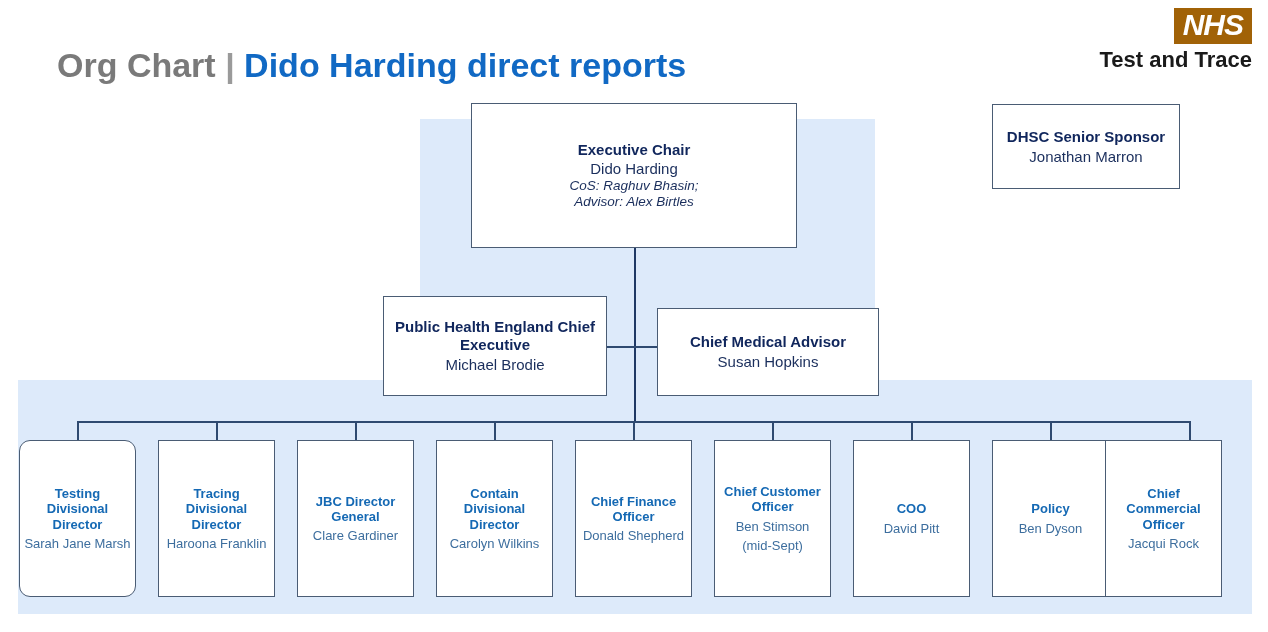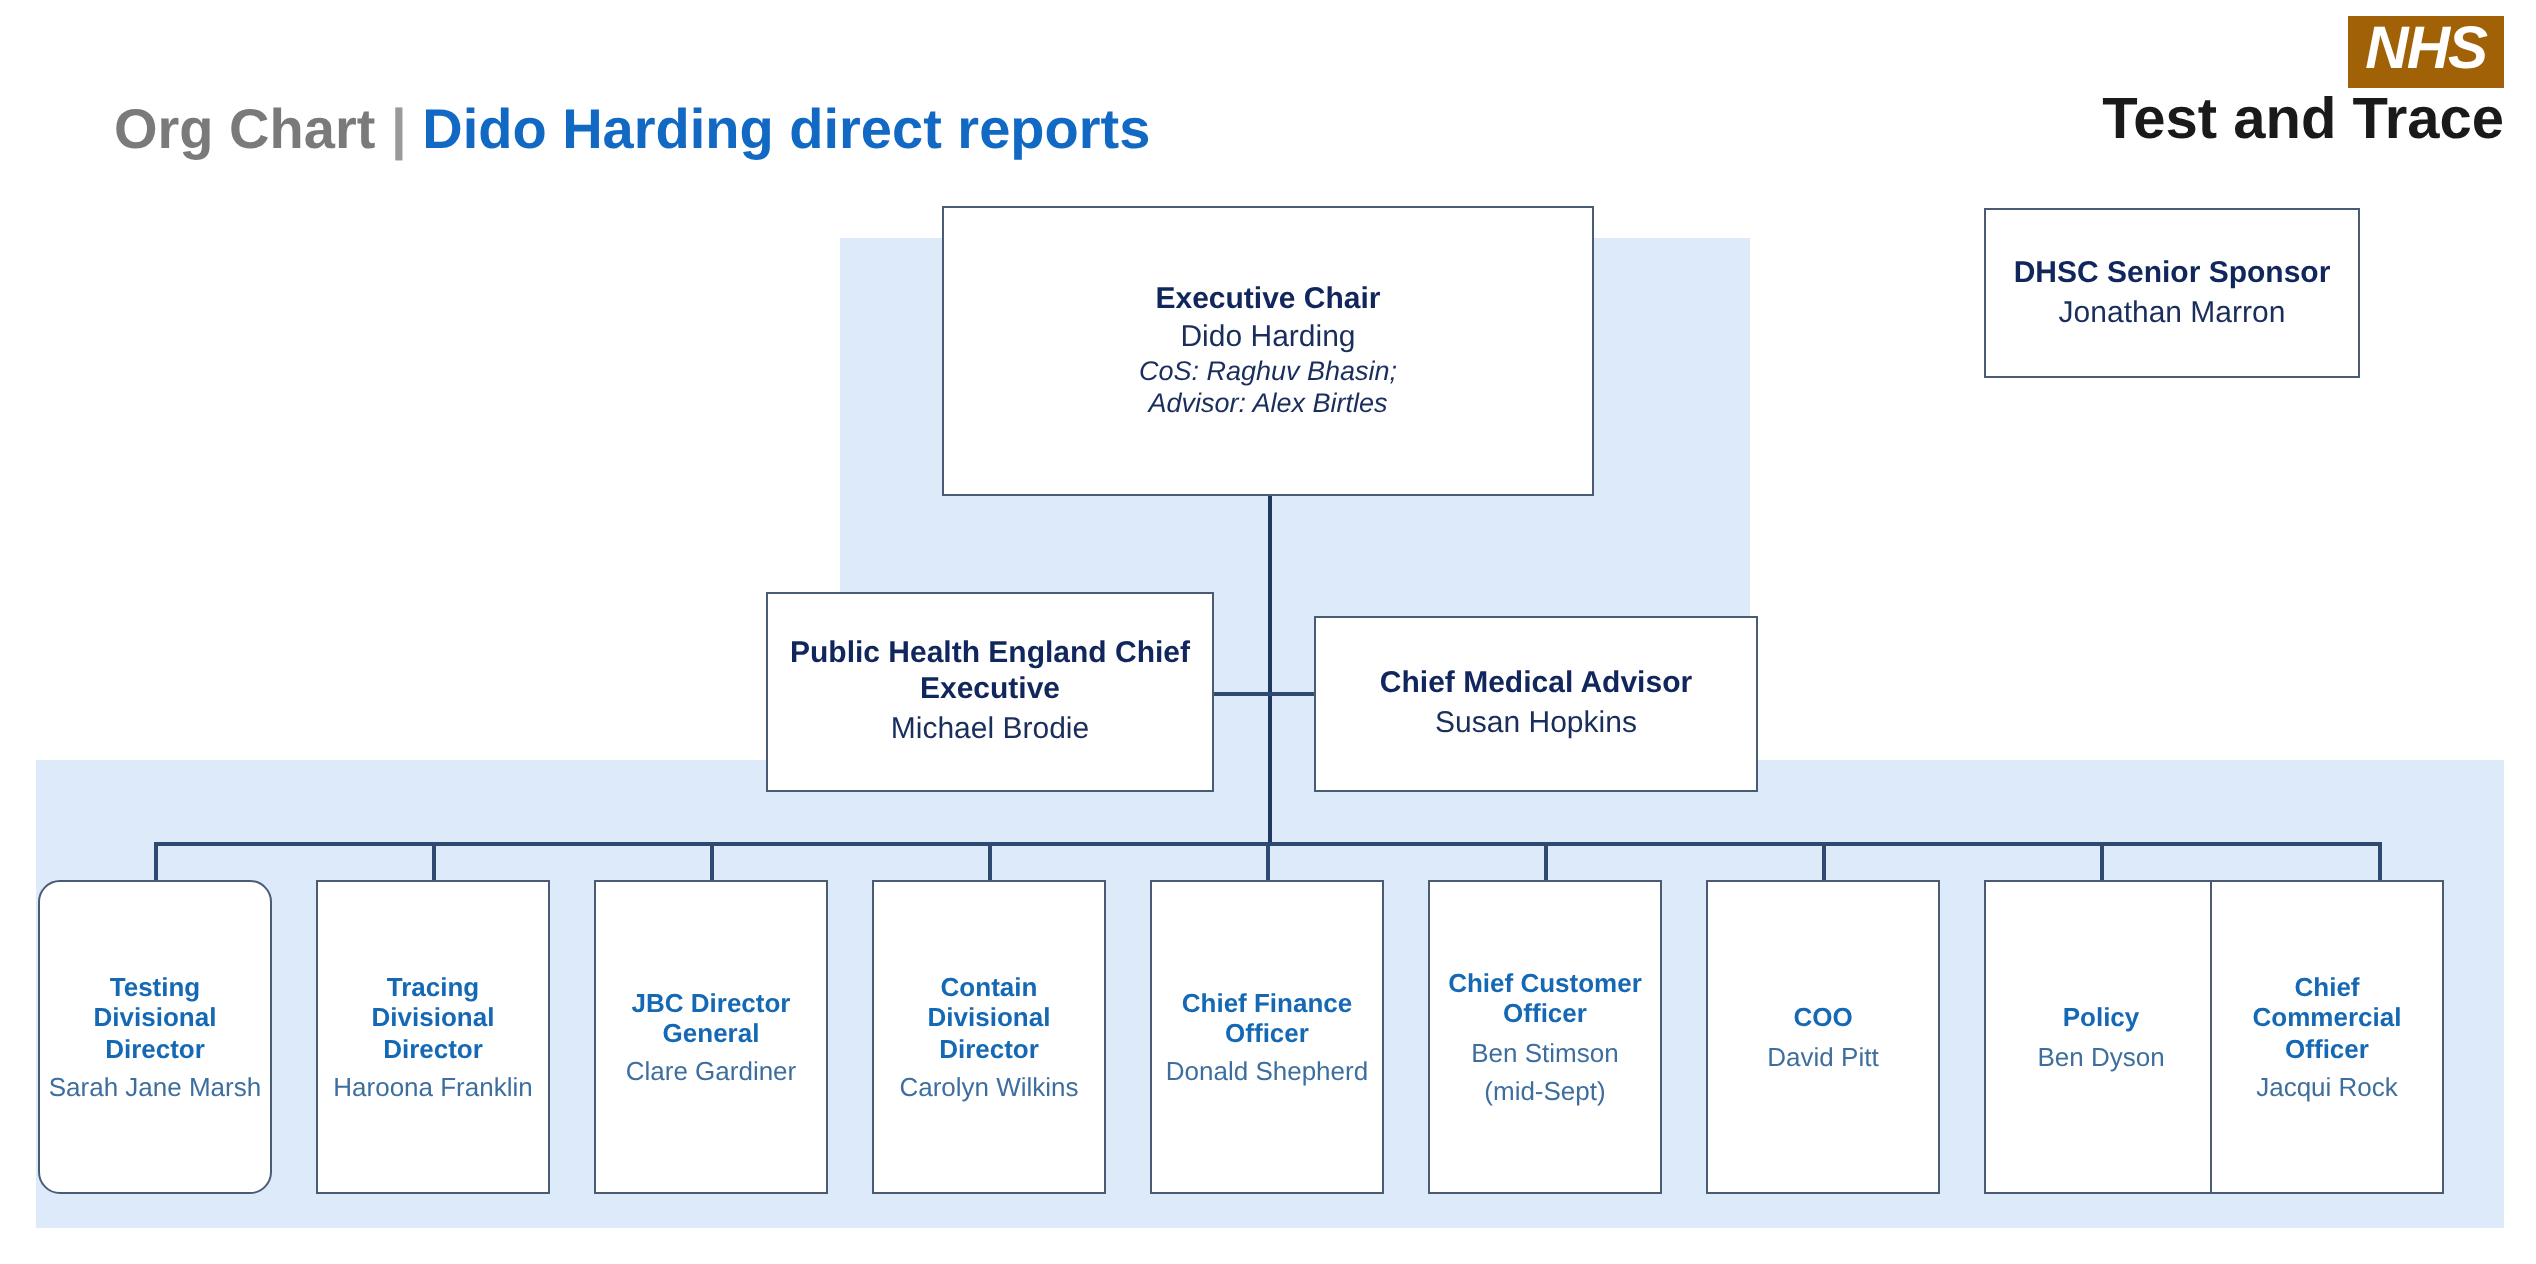--- a/index.html
+++ b/index.html
@@ -16,21 +16,21 @@
     height: 632px;
     background: #ffffff;
     overflow: hidden;
   }
 
   
   #page-title {
     position: absolute;
     left: 57px;
     top: 48px;
-    font-size: 28px;
+    font-size: 34px;
     font-weight: bold;
     white-space: nowrap;
     line-height: 34px;
   }
   .title-grey { color: #7a7a7a; }
   .title-sep  { color: #9a9a9a; font-weight: bold; }
   .title-blue { color: #1169c4; }
 
   #nhs-logo {
     position: absolute;
@@ -45,21 +45,21 @@
     font-family: "Liberation Sans", sans-serif;
     font-weight: bold;
     font-size: 30px;
     letter-spacing: -1px;
     font-style: italic;
     padding: 1px 9px 3px 9px;
     line-height: 32px;
   }
   #nhs-sub {
     color: #1a1a1a;
-    font-size: 29px;
+    font-size: 22px;
     font-weight: bold;
     line-height: 26px;
     margin-top: 3px;
     white-space: nowrap;
   }
 
   
   .band {
     position: absolute;
     background: #ddeafa;

